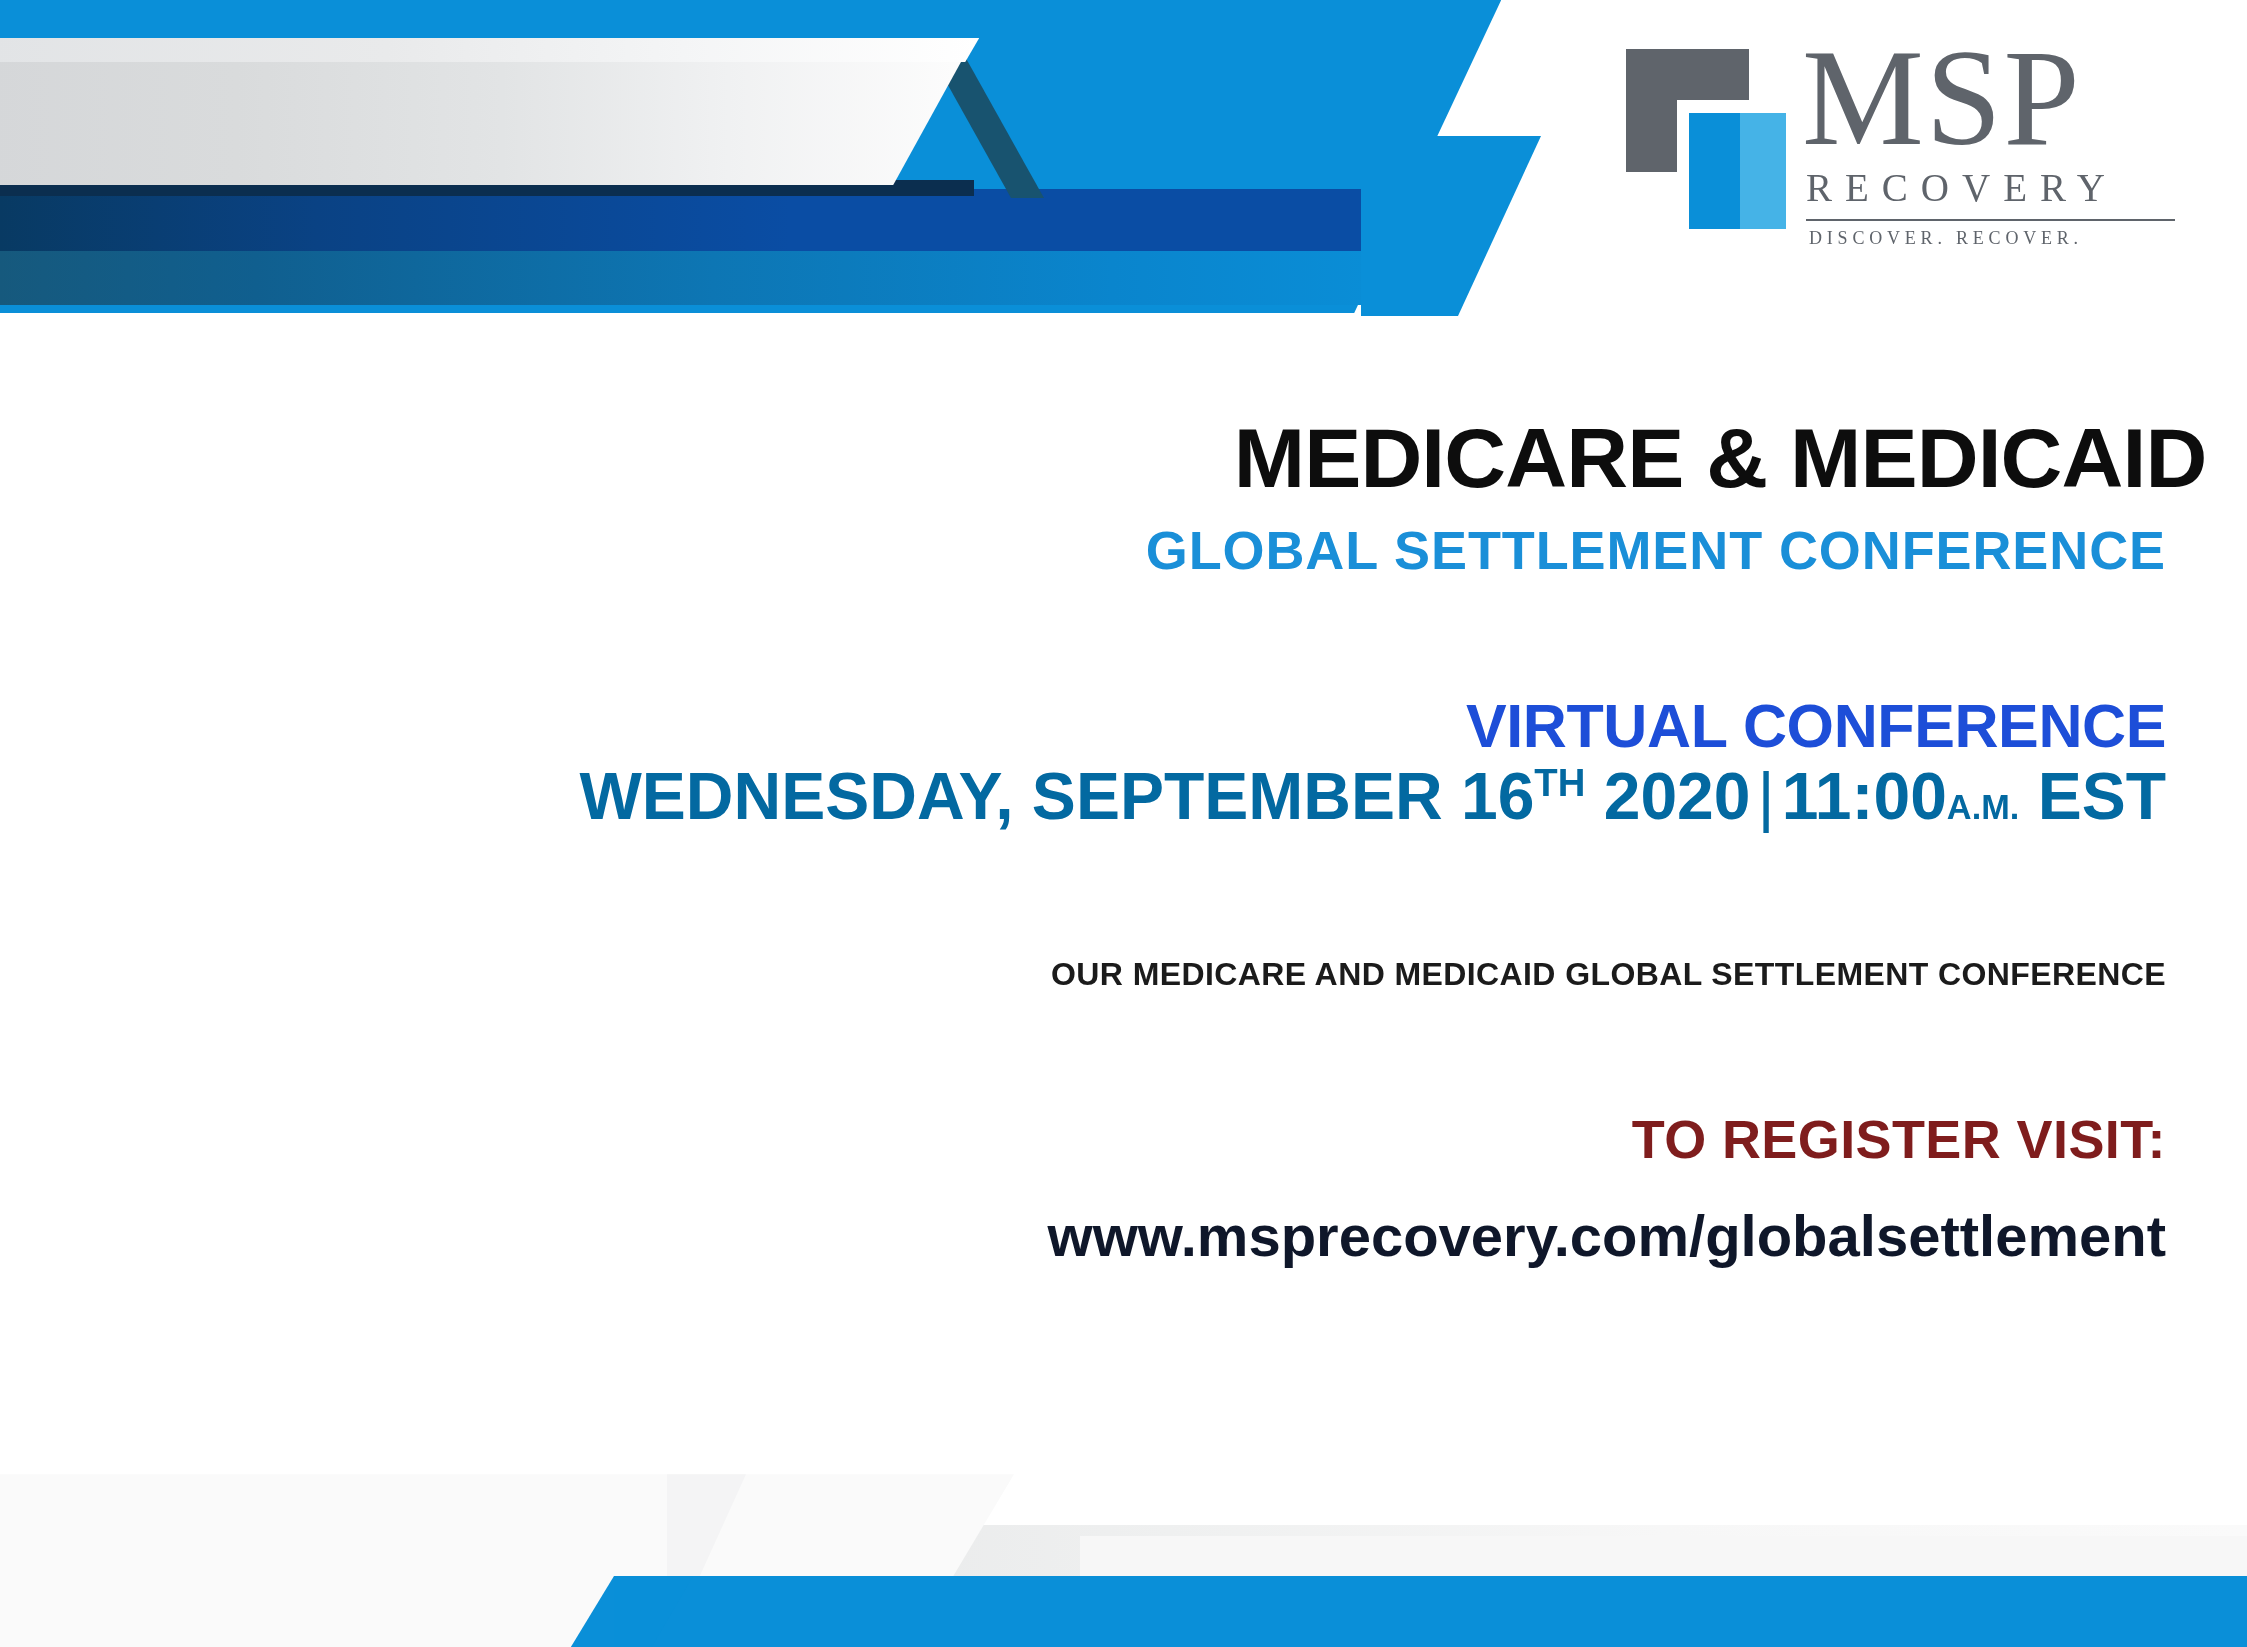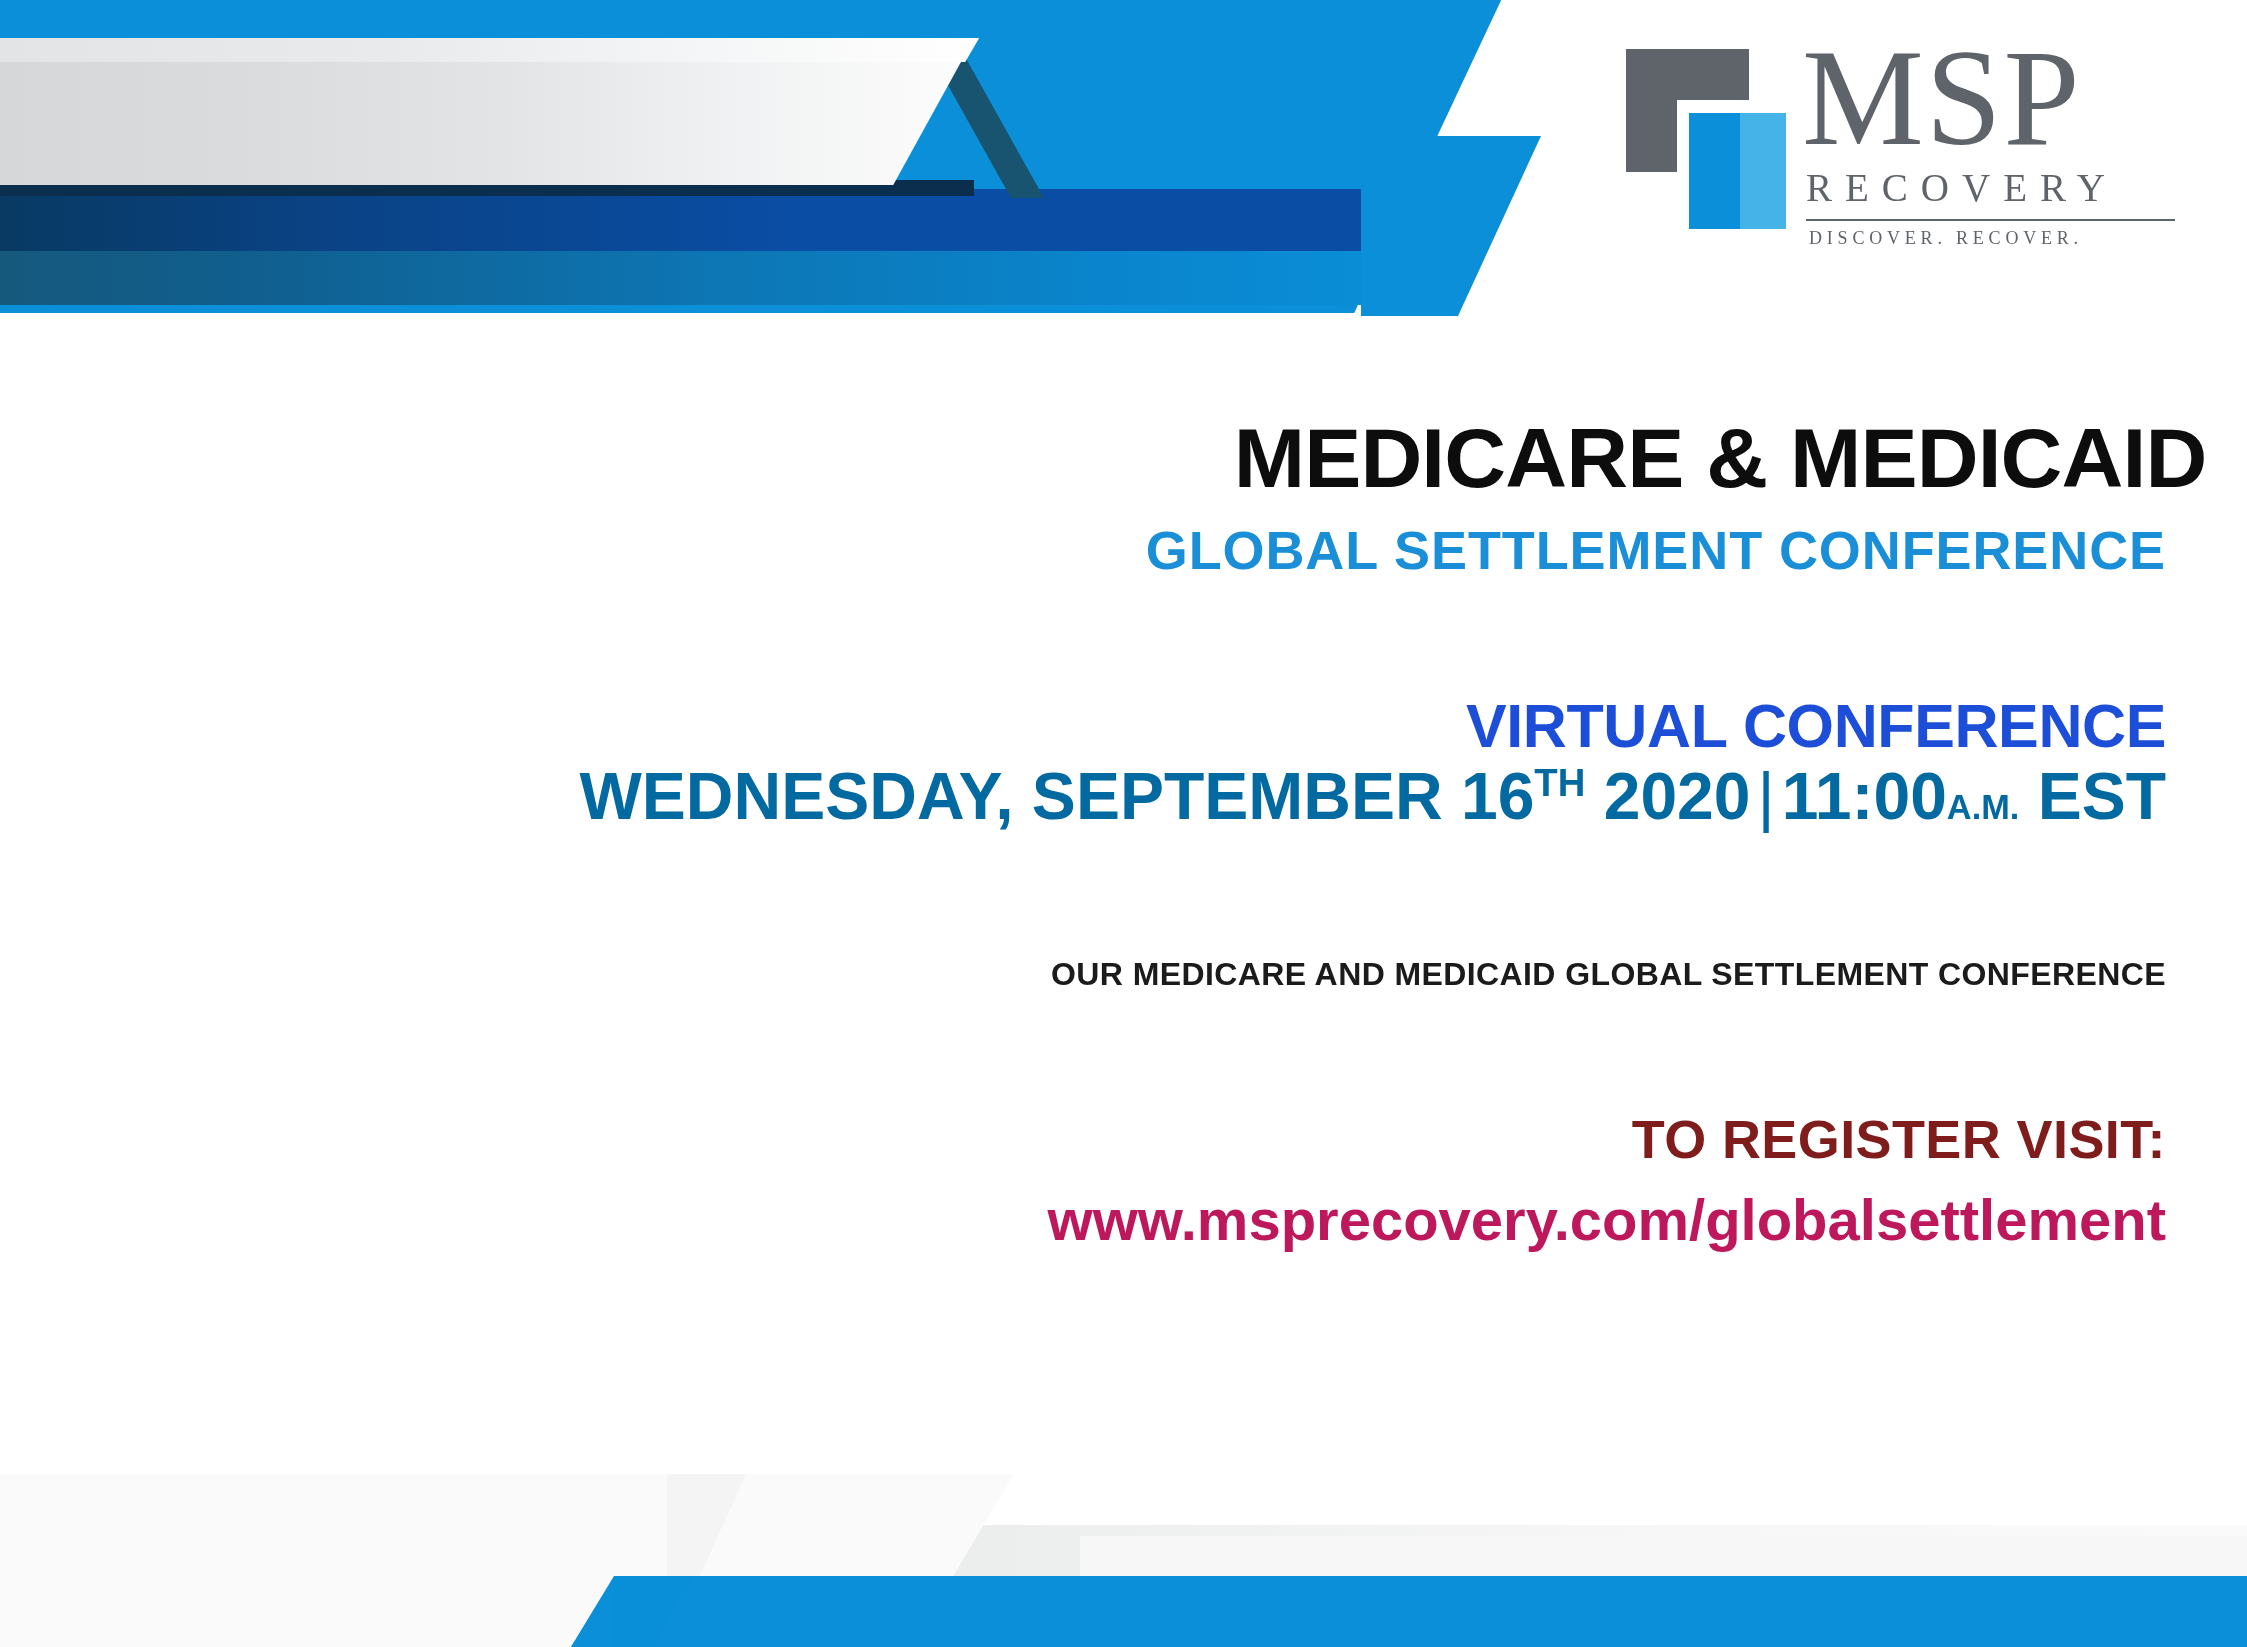--- a/index.html
+++ b/index.html
@@ -158,22 +158,22 @@
 
   .register-label{
     font-family:"Liberation Sans", sans-serif;
     font-weight:bold;font-size:54px;line-height:61px;
     letter-spacing:0.4px;color:#7f1d1d;
     margin:104px 0 0 0;
   }
   .register-url{
     font-family:"Liberation Sans", sans-serif;
     font-weight:bold;font-size:58px;line-height:68px;
-    letter-spacing:0px;color:#be185d;
-    margin:16px 0 0 0;text-decoration:none;display:block;
+    letter-spacing:0px;color:#0f172a;
+    margin:32px 0 0 0;text-decoration:none;display:block;
   }
 
   
   #footer-decor{
     position:absolute;left:0;bottom:0;width:2247px;height:193px;overflow:hidden;
   }
   .fb-lightest{
     position:absolute;left:0;top:19.3px;width:1159px;height:176px;
     background:#fafafa;
     -webkit-clip-path:polygon(0 0, 1014px 0, 909px 176px, 0 176px);

